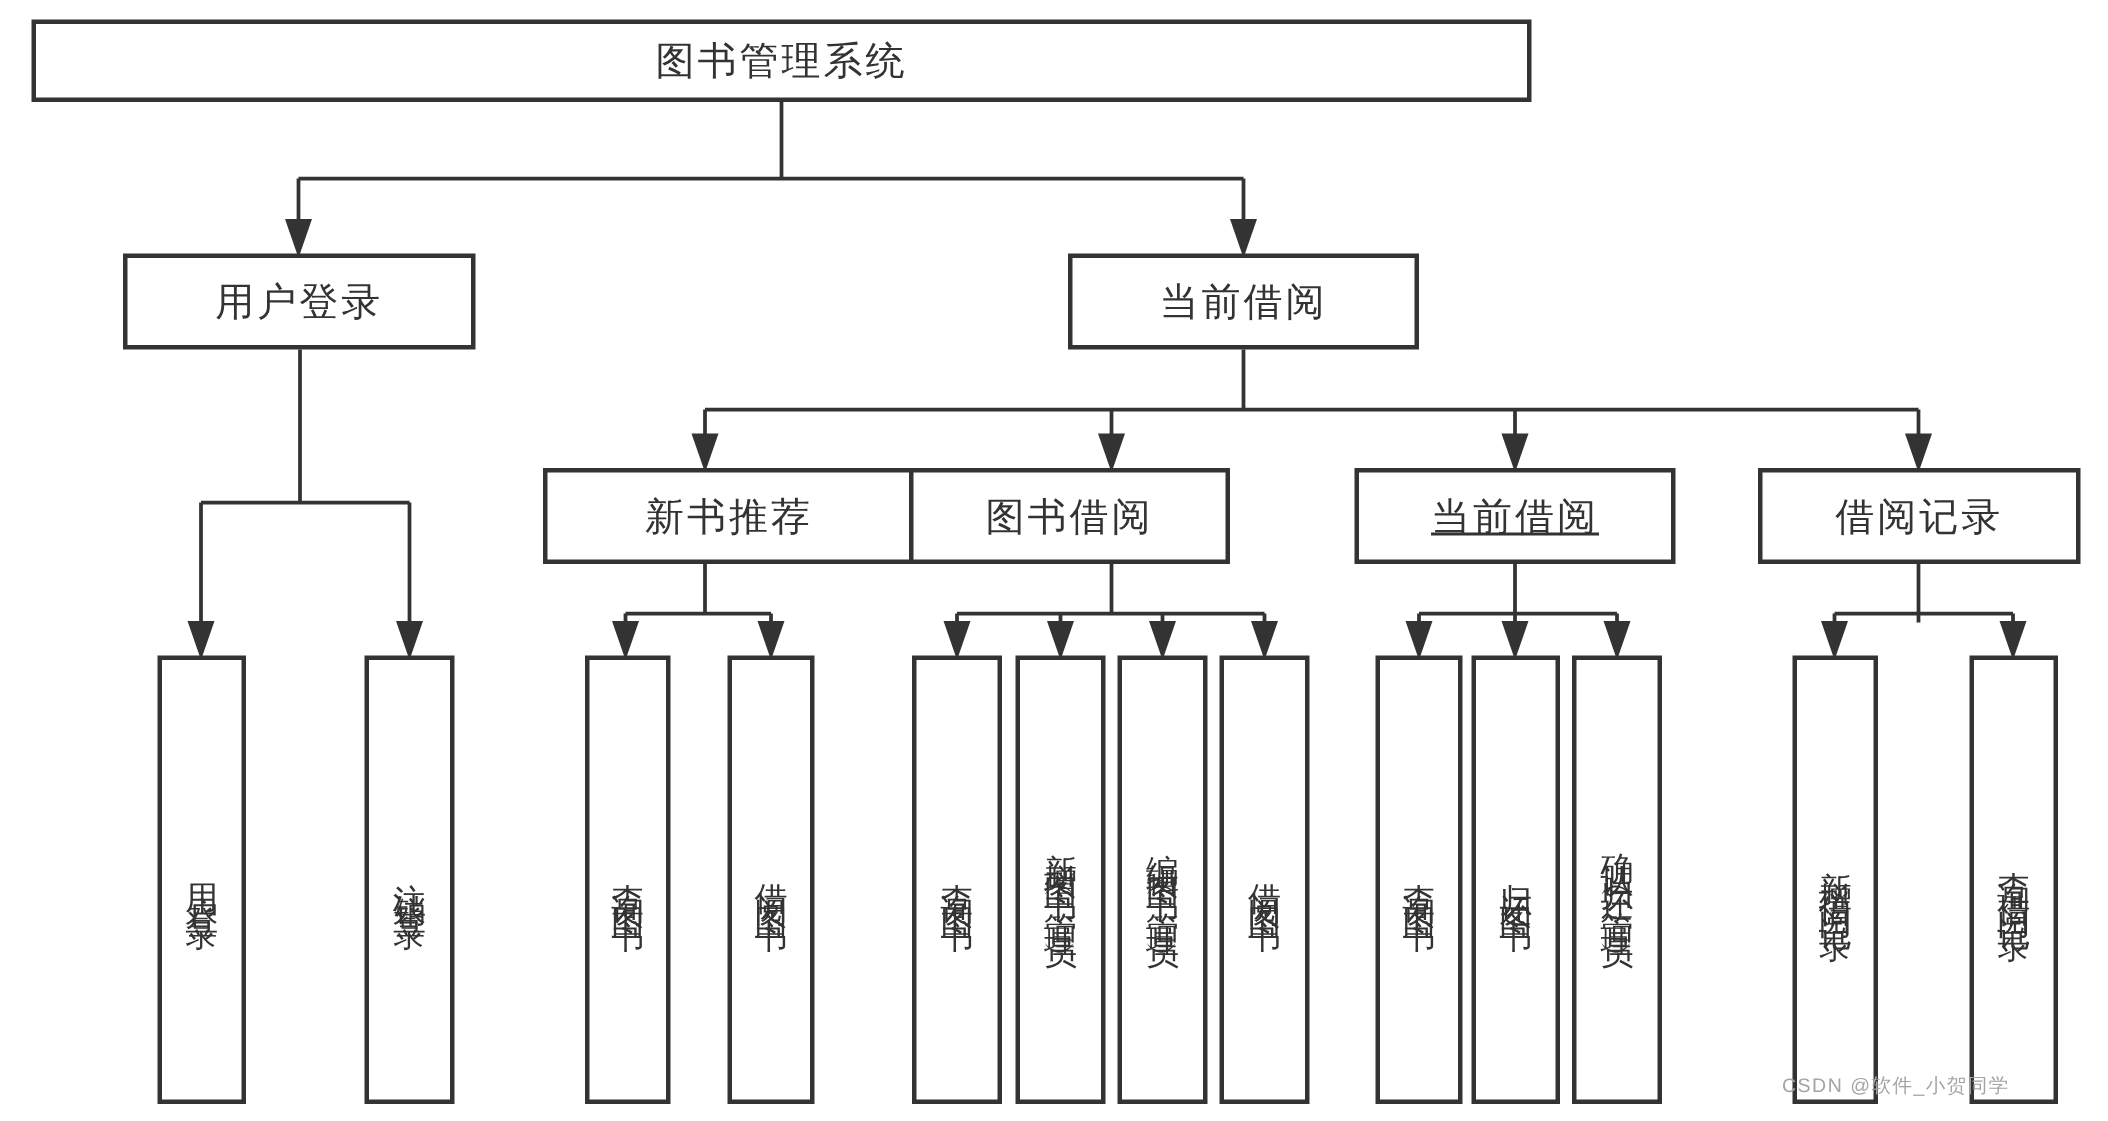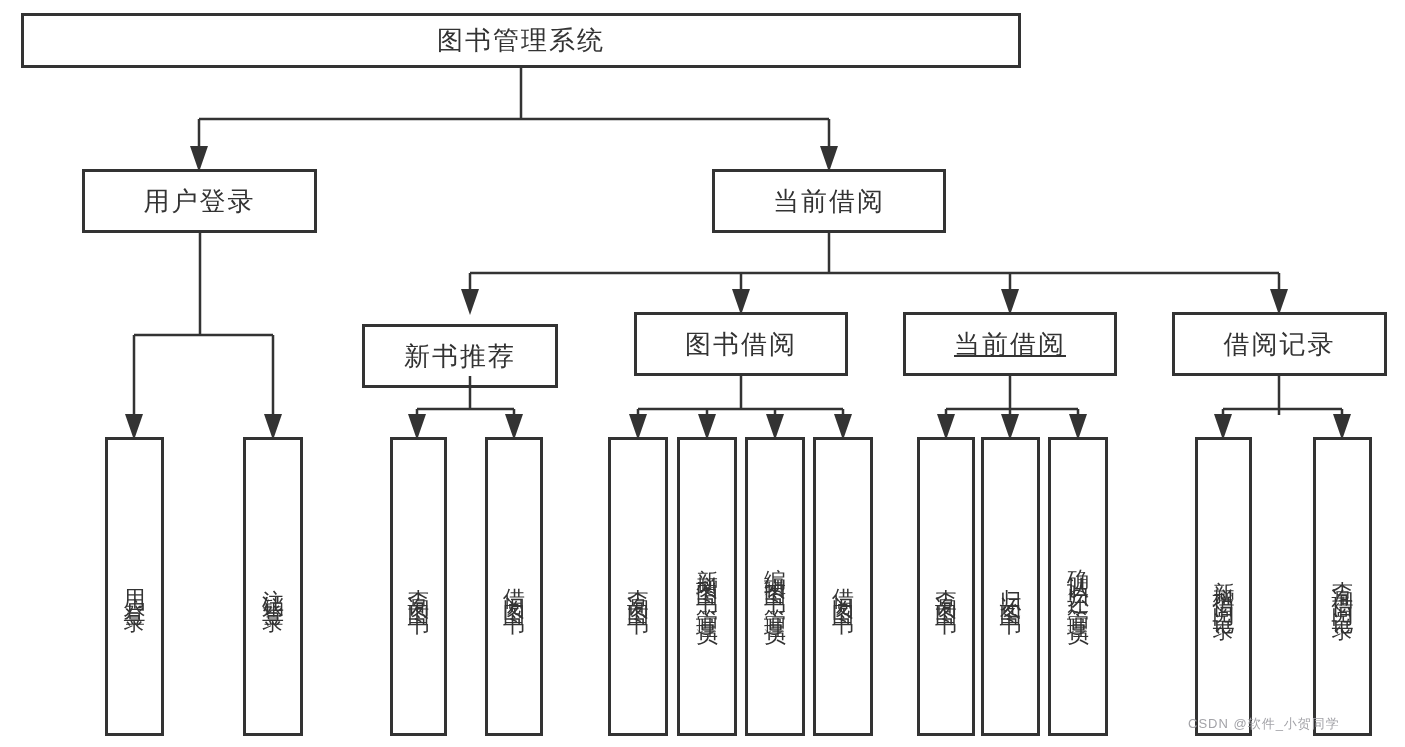--- a/index.html
+++ b/index.html
@@ -85,22 +85,22 @@
       <polygon points="1214,414 1232,414 1223,440"></polygon>
       <polygon points="1333,414 1351,414 1342,440"></polygon>
     </g>
   </svg>
 
   <div class="node hbox" style="left:21px;top:13px;width:1000px;height:55px;">图书管理系统</div>
 
   <div class="node hbox" style="left:82px;top:169px;width:235px;height:64px;">用户登录</div>
   <div class="node hbox" style="left:712px;top:169px;width:234px;height:64px;">当前借阅</div>
 
-  <div class="node hbox" style="left:362px;top:312px;width:196px;height:64px;margin-top:12px;">新书推荐</div>
-  <div class="node hbox" style="left:634px;top:312px;width:214px;height:64px;">图书借阅</div>
+  <div class="node hbox" style="left:362px;top:312px;width:248px;height:64px;">新书推荐</div>
+  <div class="node hbox" style="left:606px;top:312px;width:214px;height:64px;">图书借阅</div>
   <div class="node hbox" style="left:903px;top:312px;width:214px;height:64px;text-decoration:underline;">当前借阅</div>
   <div class="node hbox" style="left:1172px;top:312px;width:215px;height:64px;">借阅记录</div>
 
   <div class="node leaf" style="left:105px;top:437px;width:59px;height:299px;">
     <span class="vtext">用户登录</span>
   </div>
   <div class="node leaf" style="left:243px;top:437px;width:60px;height:299px;">
     <span class="vtext">注销登录</span>
   </div>
 

